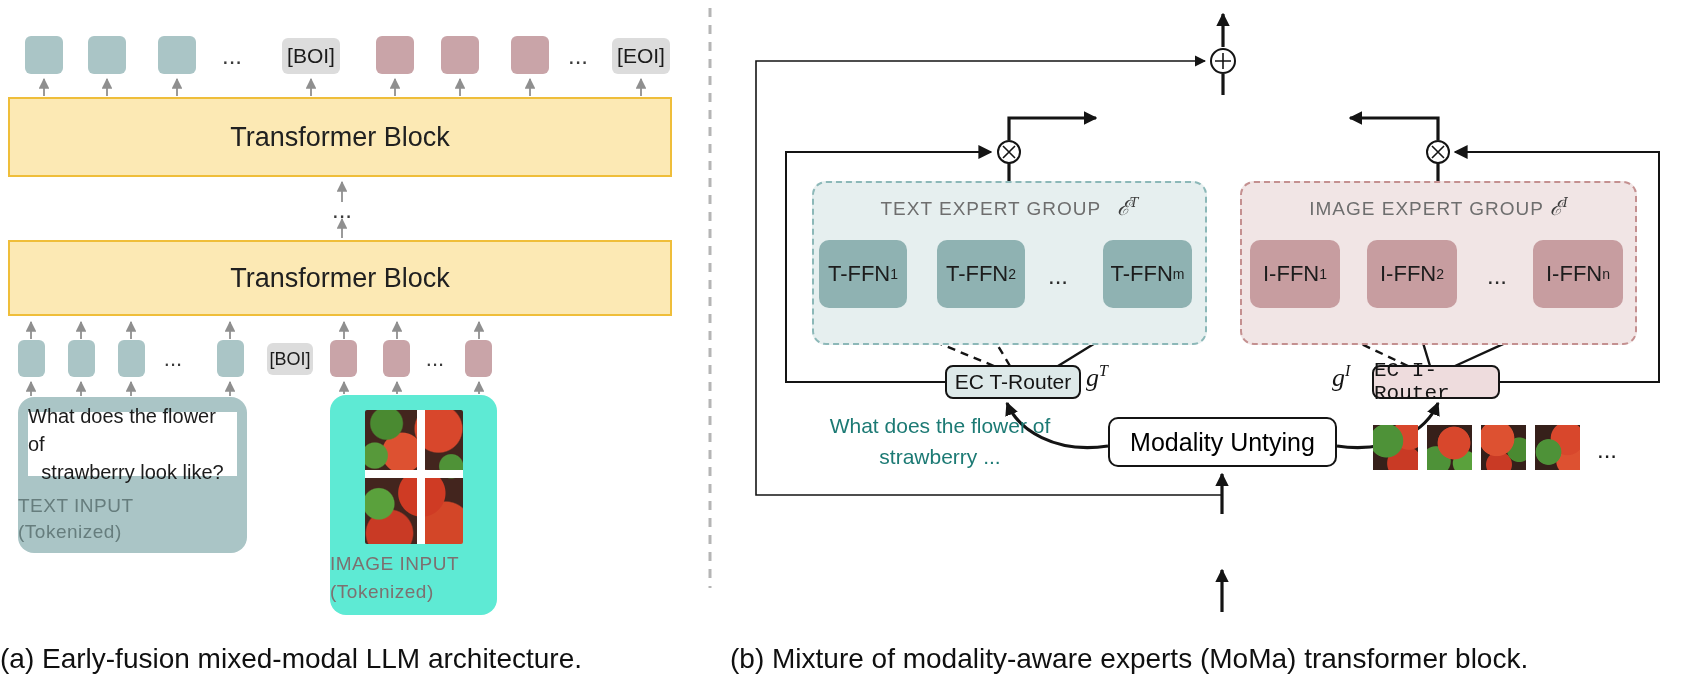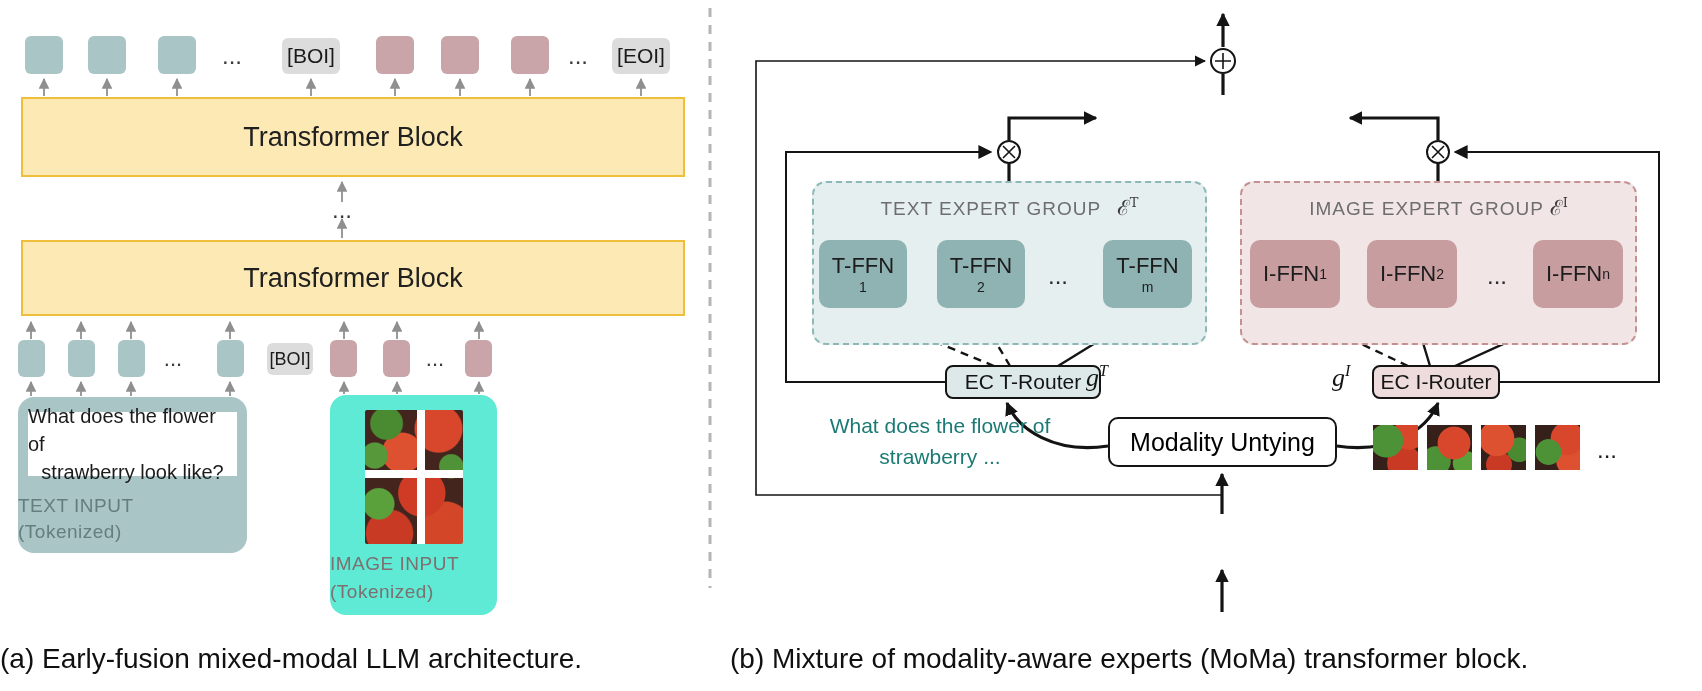--- a/index.html
+++ b/index.html
@@ -6,45 +6,45 @@
   #canvas{position:relative;width:1702px;height:691px;background:#ffffff;
           font-family:"Liberation Sans",sans-serif;overflow:hidden;}
   #wires{position:absolute;left:0;top:0;z-index:0;}
   .abs{position:absolute;box-sizing:border-box;}
   .tok{border-radius:6px;z-index:2;}
   .tok-teal{background:#aac5c6;}
   .tok-pink{background:#c9a4a8;}
   .chip{background:#dcdcdc;border-radius:6px;color:#1b1b1b;display:flex;
         align-items:center;justify-content:center;font-size:21px;z-index:2;}
   .tblock{background:#fce9b4;border:2px solid #efbe3a;display:flex;align-items:center;
-          justify-content:center;font-size:27px;color:#202020;z-index:2;margin-left:13px;}
+          justify-content:center;font-size:27px;color:#202020;z-index:2;}
   .dots{color:#3a3a3a;font-size:24px;text-align:center;z-index:2;line-height:1;}
   .inputbox{border-radius:16px;z-index:2;}
   .teal-input{background:#aac5c6;}
   .pink-input{background:#5eead4;}
   .qwhite{position:absolute;background:#ffffff;display:flex;flex-direction:column;
           align-items:center;justify-content:center;font-size:20px;line-height:28px;color:#1c1c1c;}
   .inlabel{position:absolute;width:100%;text-align:left;font-size:19px;letter-spacing:0.5px;}
   .teal-input .inlabel{color:#667d7d;}
   .pink-input .inlabel{color:#7d7070;}
   .caption{font-family:Liberation Sans, sans-serif;font-size:28px;color:#101010;
            z-index:2;}
   .bbox{border:2px solid #141414;border-radius:9px;background:#ffffff;display:flex;
         align-items:center;justify-content:center;z-index:2;}
   .group{border-radius:14px;z-index:1;}
   .group-teal{background:#e6efef;border:2.5px dashed #8cb8b8;}
   .group-pink{background:#f1e5e5;border:2.5px dashed #c49090;}
   .gtitle{position:absolute;top:10px;width:100%;text-align:center;font-size:19px;
           letter-spacing:1px;color:#6e6e6e;}
-  .gsym{font-family:"DejaVu Serif",serif;color:#3c3c3c;font-size:21px;letter-spacing:0;text-align:right;}
+  .gsym{font-family:"DejaVu Serif",serif;font-style:italic;color:#3c3c3c;font-size:21px;letter-spacing:0;text-align:right;}
   .gsym sup{font-size:13px;}
   .ffn{border-radius:10px;display:flex;align-items:center;justify-content:center;
        font-size:22px;color:#1d1d1d;z-index:2;}
   .ffn sub{font-size:14px;}
-  .ffn-teal{background:#8fb2b2;flex-direction:column;}
+  .ffn-teal{background:#8fb2b2;}
   .ffn-pink{background:#c79da0;}
   .router{border:2px solid #141414;border-radius:8px;display:flex;align-items:center;
           justify-content:center;font-size:21px;color:#141414;z-index:2;}
   .router-teal{background:#dde9e9;}
   .router-pink{background:#eedcdd;}
   .gate{font-family:"Liberation Serif",serif;font-style:italic;font-size:26px;color:#141414;z-index:2;}
   .gate sup{font-size:16px;}
   .sa{background:#ded5c5;border:2px solid #b19e83;display:flex;align-items:center;
       justify-content:center;font-size:23px;color:#1a1a1a;z-index:2;}
   .query{color:#1c7a74;font-size:21px;line-height:31px;text-align:center;z-index:2;}
@@ -248,23 +248,23 @@
   <div class="abs ffn ffn-pink" style="left:1367px;top:240px;width:90px;height:68px;">
     <span>I-FFN</span>
       <sub>2</sub>
   </div>
   <div class="abs dots" style="left:1482px;top:264px;width:30px;color:#2a2a2a;">...</div>
   <div class="abs ffn ffn-pink" style="left:1533px;top:240px;width:90px;height:68px;">
     <span>I-FFN</span>
       <sub>n</sub>
   </div>
 
-  <div class="abs router router-teal" style="left:945px;top:365px;width:156px;height:34px;">EC T-Router</div>
+  <div class="abs router router-teal" style="left:945px;top:365px;width:136px;height:34px;">EC T-Router</div>
   <div class="abs gate" style="left:1086px;top:362px;"><span>g</span><sup>T</sup></div>
-  <div class="abs router router-pink" style="left:1372px;top:365px;width:128px;height:34px;">EC I-Router</div>
+  <div class="abs router router-pink" style="left:1372px;top:365px;width:128px;height:34px;font-family:Liberation Mono, monospace;">EC I-Router</div>
   <div class="abs gate" style="left:1332px;top:362px;"><span>g</span><sup>I</sup></div>
 
   <div class="abs bbox" style="left:1108px;top:417px;width:229px;height:50px;font-size:25px;border-radius:10px;">Modality Untying</div>
   <div class="abs query" style="left:790px;top:410px;width:300px;">
     <div>What does the flower of</div>
     <div>strawberry ...</div>
   </div>
   <div class="abs patch patch-1" style="left:1373px;top:425px;"></div>
   <div class="abs patch patch-2" style="left:1427px;top:425px;"></div>
   <div class="abs patch patch-3" style="left:1481px;top:425px;"></div>

